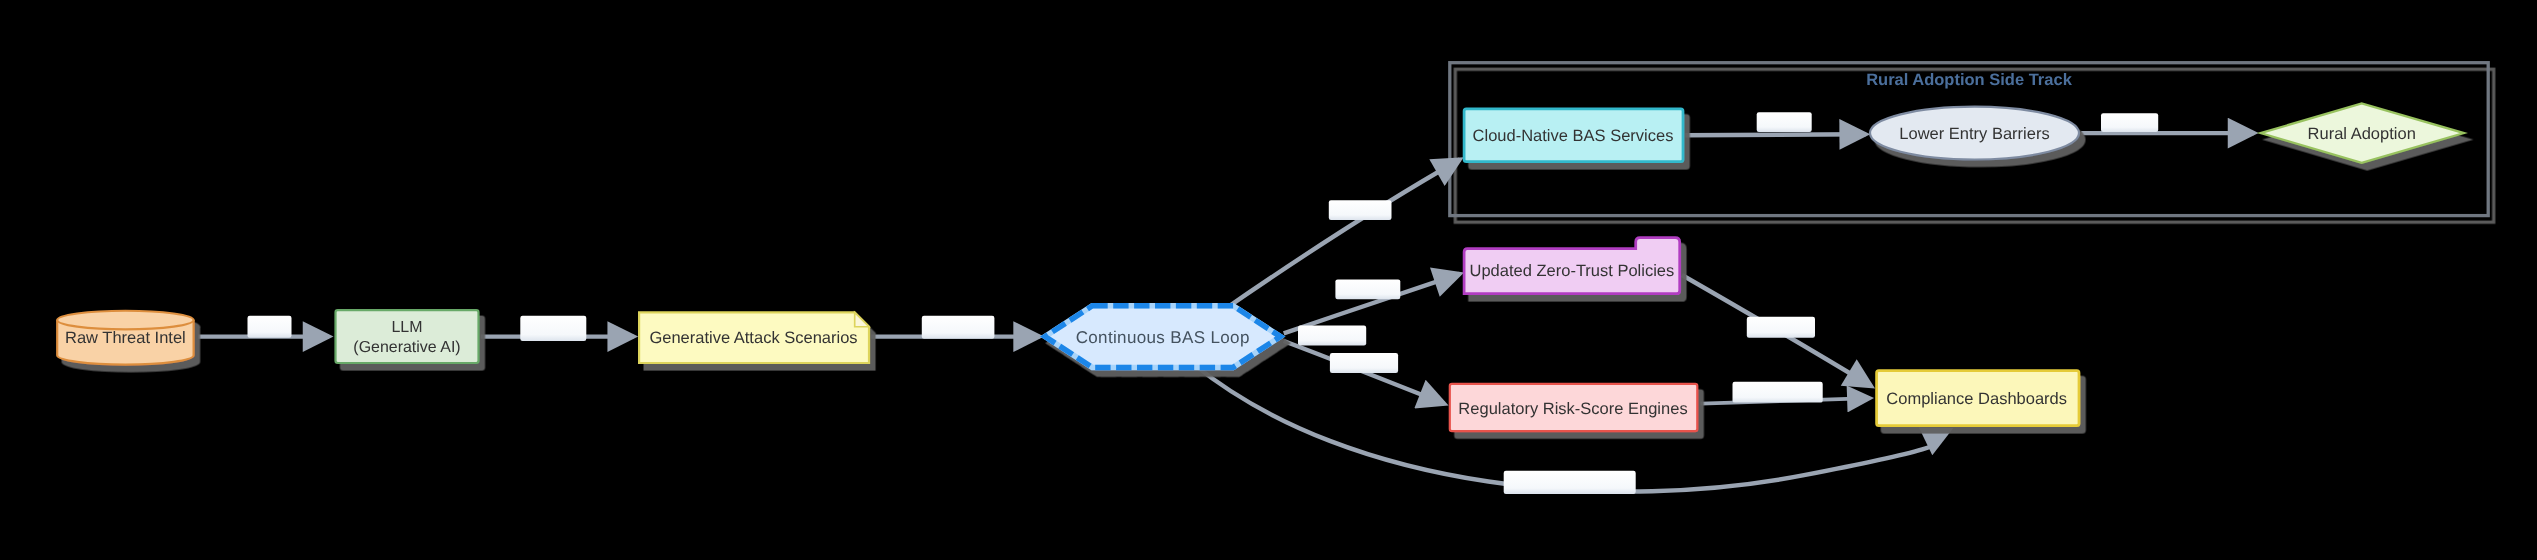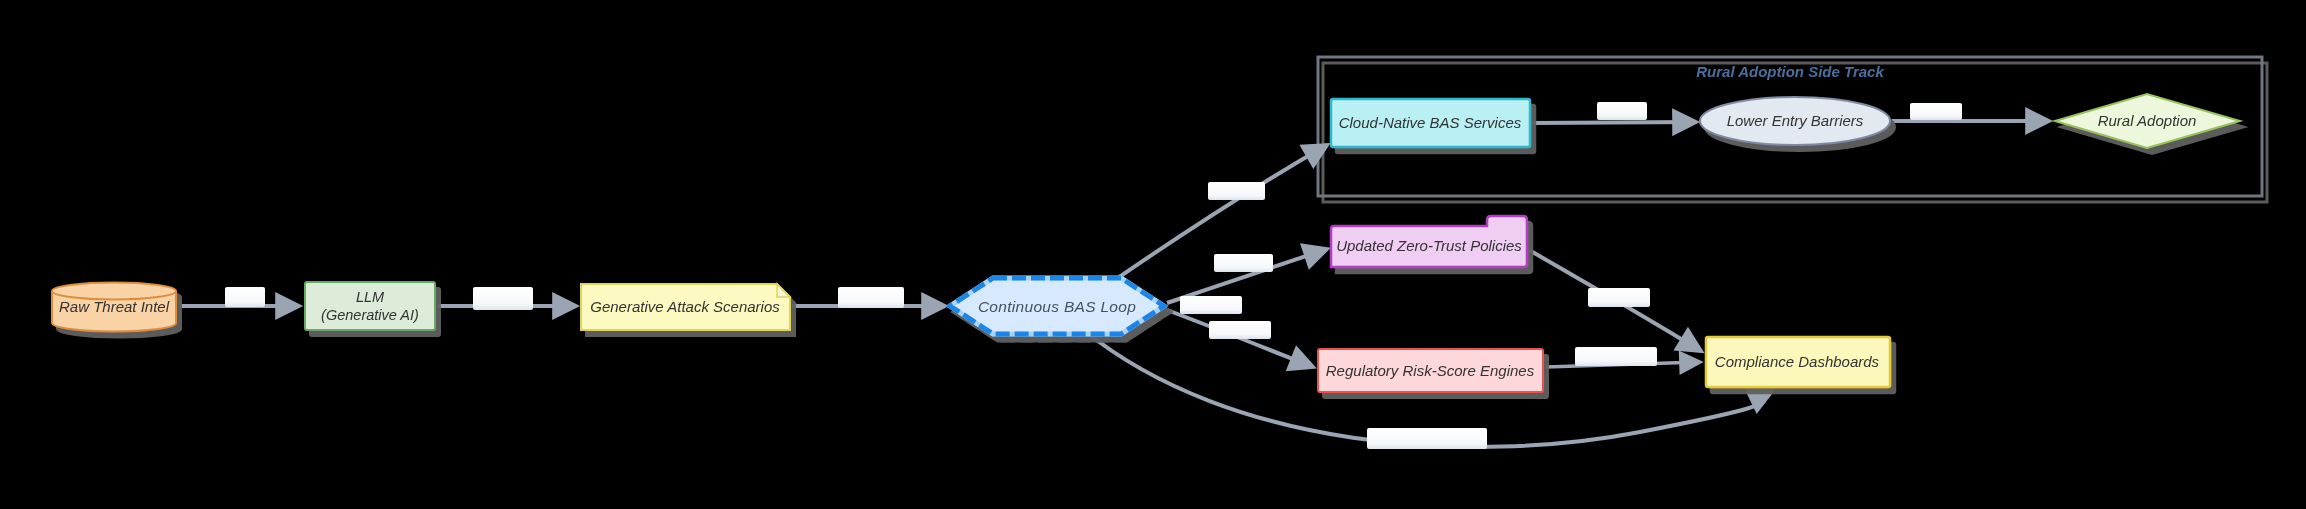--- a/index.html
+++ b/index.html
@@ -1,16 +1,16 @@
 <!DOCTYPE html>
 <html><head>
 <meta charset="utf-8">
 <style>
   html,body{margin:0;padding:0;background:#000;}
-  #stage{position:relative;width:2306px;height:509px;background:#000;overflow:hidden;font-style:italic;}
+  #stage{position:relative;width:2306px;height:509px;background:#000;overflow:hidden;}
   svg{display:block;}
   .edge{stroke:#9aa4b2;stroke-width:4;fill:none;}
   .edge-thin{stroke:#9aa4b2;stroke-width:3.5;fill:none;}
   .elabel{fill:url(#lblgrad);}
   .nlabel{font-family:"Liberation Sans","DejaVu Sans",sans-serif;font-size:15px;fill:#333333;text-anchor:middle;}
   .nlabel-sm{font-family:"Liberation Sans","DejaVu Sans",sans-serif;font-size:14.5px;fill:#333333;text-anchor:middle;}
   .looplabel{font-family:"Liberation Sans","DejaVu Sans",sans-serif;font-size:15.5px;letter-spacing:.3px;fill:#44525f;text-anchor:middle;}
   .sgtitle{font-family:"Liberation Sans","DejaVu Sans",sans-serif;font-size:15px;font-weight:bold;text-anchor:middle;}
 </style>
 </head>

